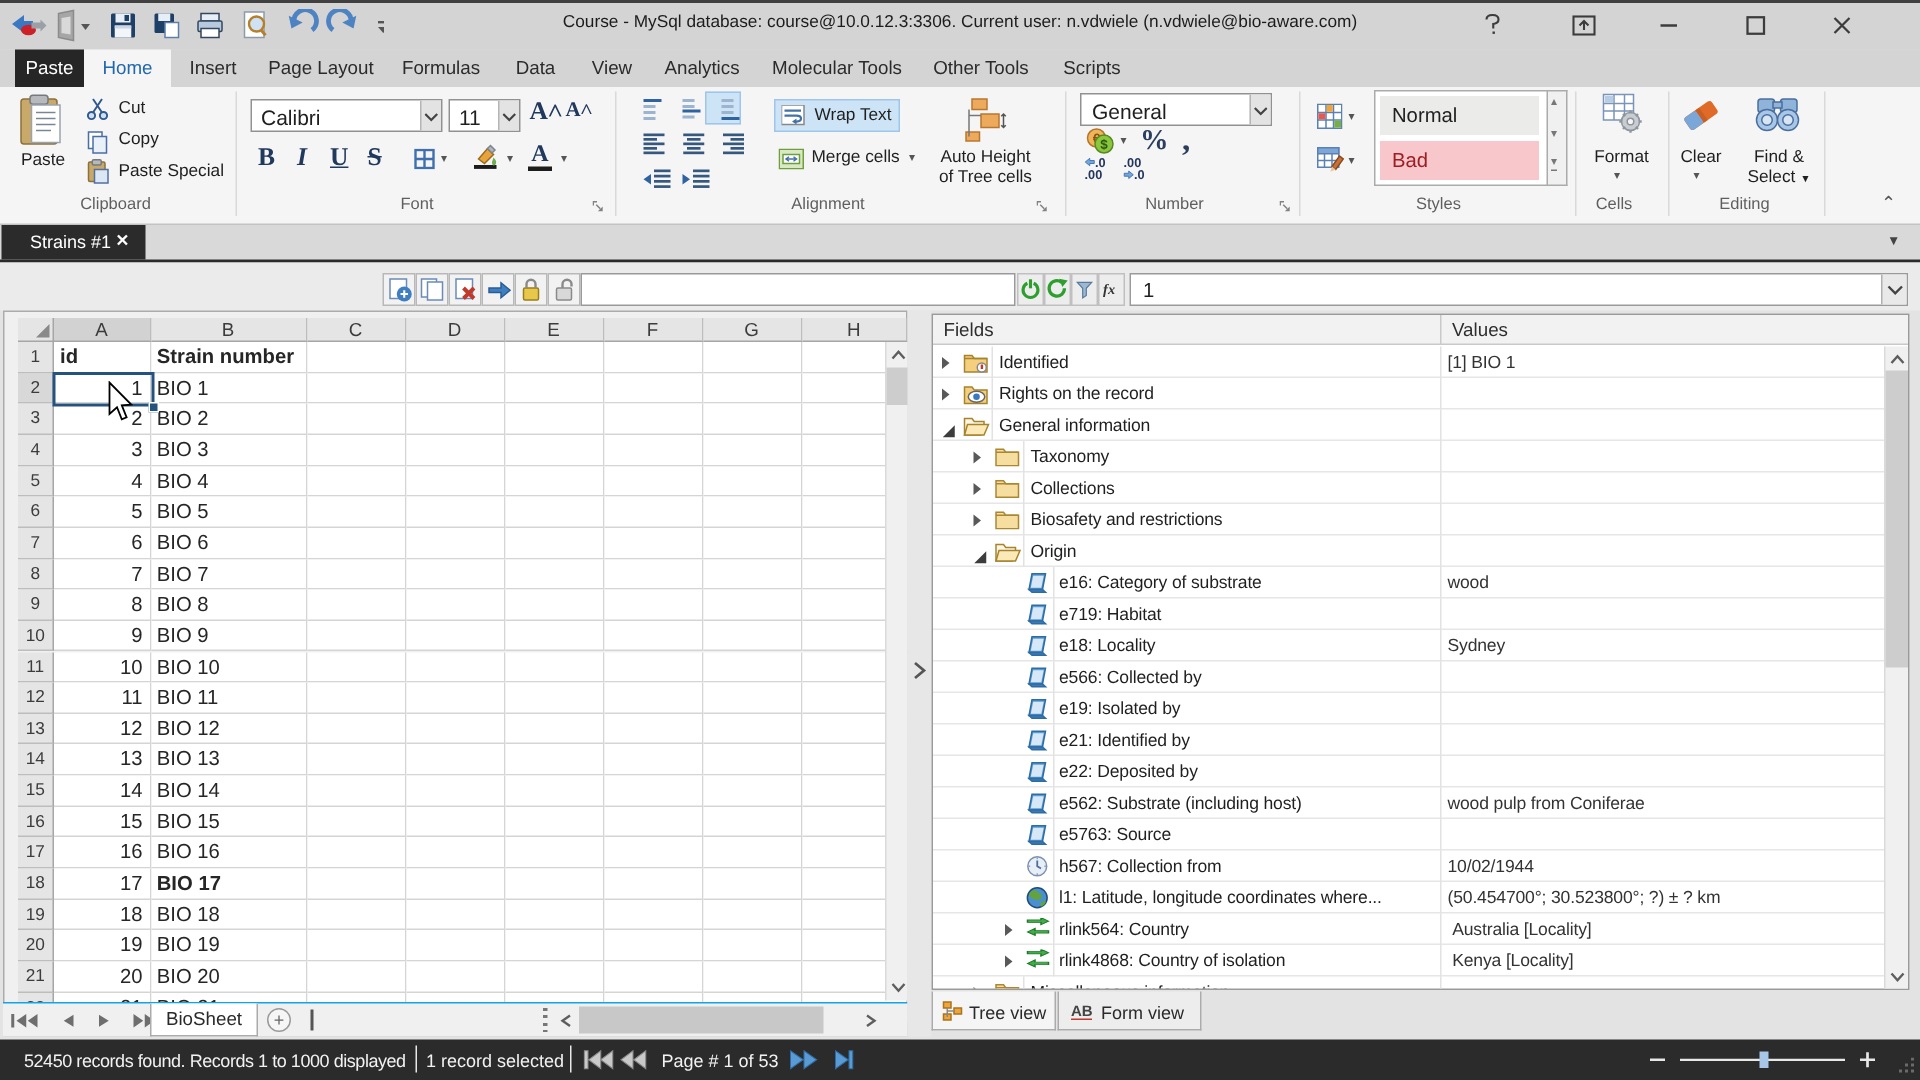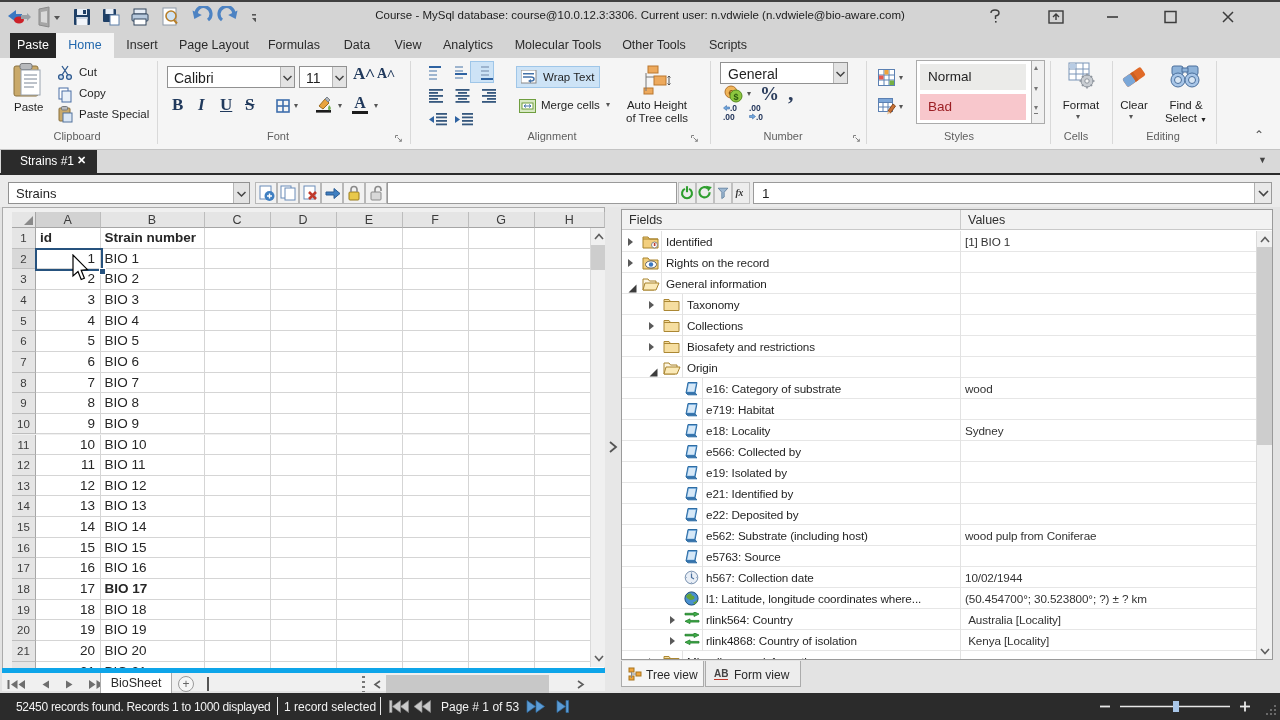--- a/index.html
+++ b/index.html
@@ -40,21 +40,21 @@
 .fhdr { background:#f2f2f2; border-bottom:1px solid #c9c9c9; font-size:12.5px; color:#2e2e2e; }
 .trow { left:0; width:650px; height:21px; border-bottom:1px solid #e6e6e6; }
 .tlabel { top:4px; font-size:11.7px; color:#1f1f1f; white-space:nowrap; letter-spacing:-0.1px; }
 .tval { top:4px; left:343px; font-size:11.7px; color:#333; white-space:nowrap; letter-spacing:-0.1px;text-align:center; }
 .tcellb { top:0; width:1px; height:21px; background:#e2e2e2; }
 .exp { width:0; height:0; border-top:4px solid transparent; border-bottom:4px solid transparent; border-left:5px solid #595959; }
 
 .sbtrack { background:#f0f0f0; }
 .sbthumb { background:#cdcdcd; }
 
-#sheetbar { left:2px; top:668px; width:603px; height:23px; background:#f0f0f0; border-top:5px solid #0ea5e9; }
+#sheetbar { left:2px; top:668px; width:603px; height:23px; background:#f0f0f0; border-top:1px solid #0ea5e9; }
 #statusbar { left:0; top:693px; width:1280px; height:27px; background:#2b2b2b; color:#f2f2f2; font-size:12px; }
 </style></head><body>
 <div id="titlebar" class="abs"></div>
 <svg class="abs" style="left:6px;top:6px" width="250" height="22" viewBox="0 0 250 22">
 
 <path d="M2 10 L10 4 L10 8 L16 8 L16 12 L10 12 L10 16 Z" fill="#3a78c2"></path>
 <ellipse cx="13" cy="14" rx="5" ry="3.5" fill="#cc2128"></ellipse>
 <path d="M15 9 l6 0 l0 -2 l4 4 l-4 4 l0 -2 l-6 0 Z" fill="#9aa0a6"></path>
 
 <path d="M33 3 L43 1 L43 21 L33 19 Z" fill="#a6a6a6"></path>
@@ -392,26 +392,20 @@
 <div class="abs" style="left:1158px;top:99px;width:56px;text-align:center;font-size:11.5px;color:#1f1f1f;line-height:13px">Find &amp;<br>Select <span style="font-size:7px">▼</span></div>
 <div id="dockrow" class="abs">
     <div id="docktab" class="abs">
       <span style="position:absolute;left:19px;top:4px">Strains #1</span>
       <span style="position:absolute;left:76px;top:4px;font-size:11px;font-weight:bold">✕</span>
     </div>
   </div>
 <div id="dockline" class="abs"></div>
 <div class="abs" style="left:1258px;top:155px;font-size:9px;color:#444">▼</div>
 <div id="toolrow" class="abs">
-<div class="abs combo" style="left:8px;top:7px;width:242px;height:22px;font-size:13px;color:#1f1f1f">
-      <span style="position:absolute;left:7px;top:3px">Strains</span>
-      <span class="arr" style="width:16px"><svg width="9" height="22" viewBox="0 0 9 22">
-          <path d="M0.5 9 L4.5 13 L8.5 9" fill="none" stroke="#444" stroke-width="1.5"></path>
-        </svg></span>
-    </div>
 <div class="abs tbtn" style="left:255px"><svg width="20" height="20" viewBox="0 0 20 20">
         <rect x="4" y="3" width="11" height="13" fill="#fff" stroke="#6b8cb8"></rect>
         <circle cx="13.5" cy="13" r="5" fill="#3f7fc1"></circle>
         <path d="M13.5 10.5 l0 5 M11 13 l5 0" stroke="#fff" stroke-width="1.4"></path>
       </svg></div>
 <div class="abs tbtn" style="left:277px"><svg width="20" height="20" viewBox="0 0 20 20">
         <rect x="3" y="3" width="10" height="12" fill="#fff" stroke="#6b8cb8"></rect>
         <rect x="7" y="5" width="10" height="12" fill="#fff" stroke="#6b8cb8"></rect>
       </svg></div>
 <div class="abs tbtn" style="left:299px"><svg width="20" height="20" viewBox="0 0 20 20">
@@ -884,21 +878,21 @@
           <path d="M7.5 3.6 L7.5 7.5 L10 9" stroke="#4a6f9c" fill="none" stroke-width="1.2"></path>
           <g stroke="#90a6c0">
             <line x1="7.5" y1="1.6" x2="7.5" y2="2.8"></line>
             <line x1="7.5" y1="12.2" x2="7.5" y2="13.4"></line>
             <line x1="1.6" y1="7.5" x2="2.8" y2="7.5"></line>
             <line x1="12.2" y1="7.5" x2="13.4" y2="7.5"></line>
           </g>
         </svg></span>
       <span class="abs tcellb" style="left:80px"></span>
       <span class="abs tcellb" style="left:338px"></span>
-      <span class="abs tlabel" style="left:84px">h567: Collection date</span>
+      <span class="abs tlabel" style="left:84px">h567: Collection from</span>
       <span class="abs tval">10/02/1944</span>
     </div>
 <div class="abs trow" style="top:378px">
       <span class="abs" style="left:62px;top:3px"><svg width="15" height="15" viewBox="0 0 15 15">
           <circle cx="7.5" cy="7.5" r="6.6" fill="#4a90d0" stroke="#1e4e79"></circle>
           <path d="M2 5 q2 -3 4.5 -2.5 q2 0.5 1 2 q2.5 -0.5 3 1.5 q0.5 2 -1.5 2.5 q-3 1 -4.5 -0.5 q-2 -0.5 -2.5 -3 Z" fill="#63a33c"></path>
           <path d="M9 11.5 q2.5 -0.5 3.5 -2.5 l0.8 1.5 q-1 2 -3 2.8 Z" fill="#63a33c"></path>
         </svg></span>
       <span class="abs tcellb" style="left:80px"></span>
       <span class="abs tcellb" style="left:338px"></span>

